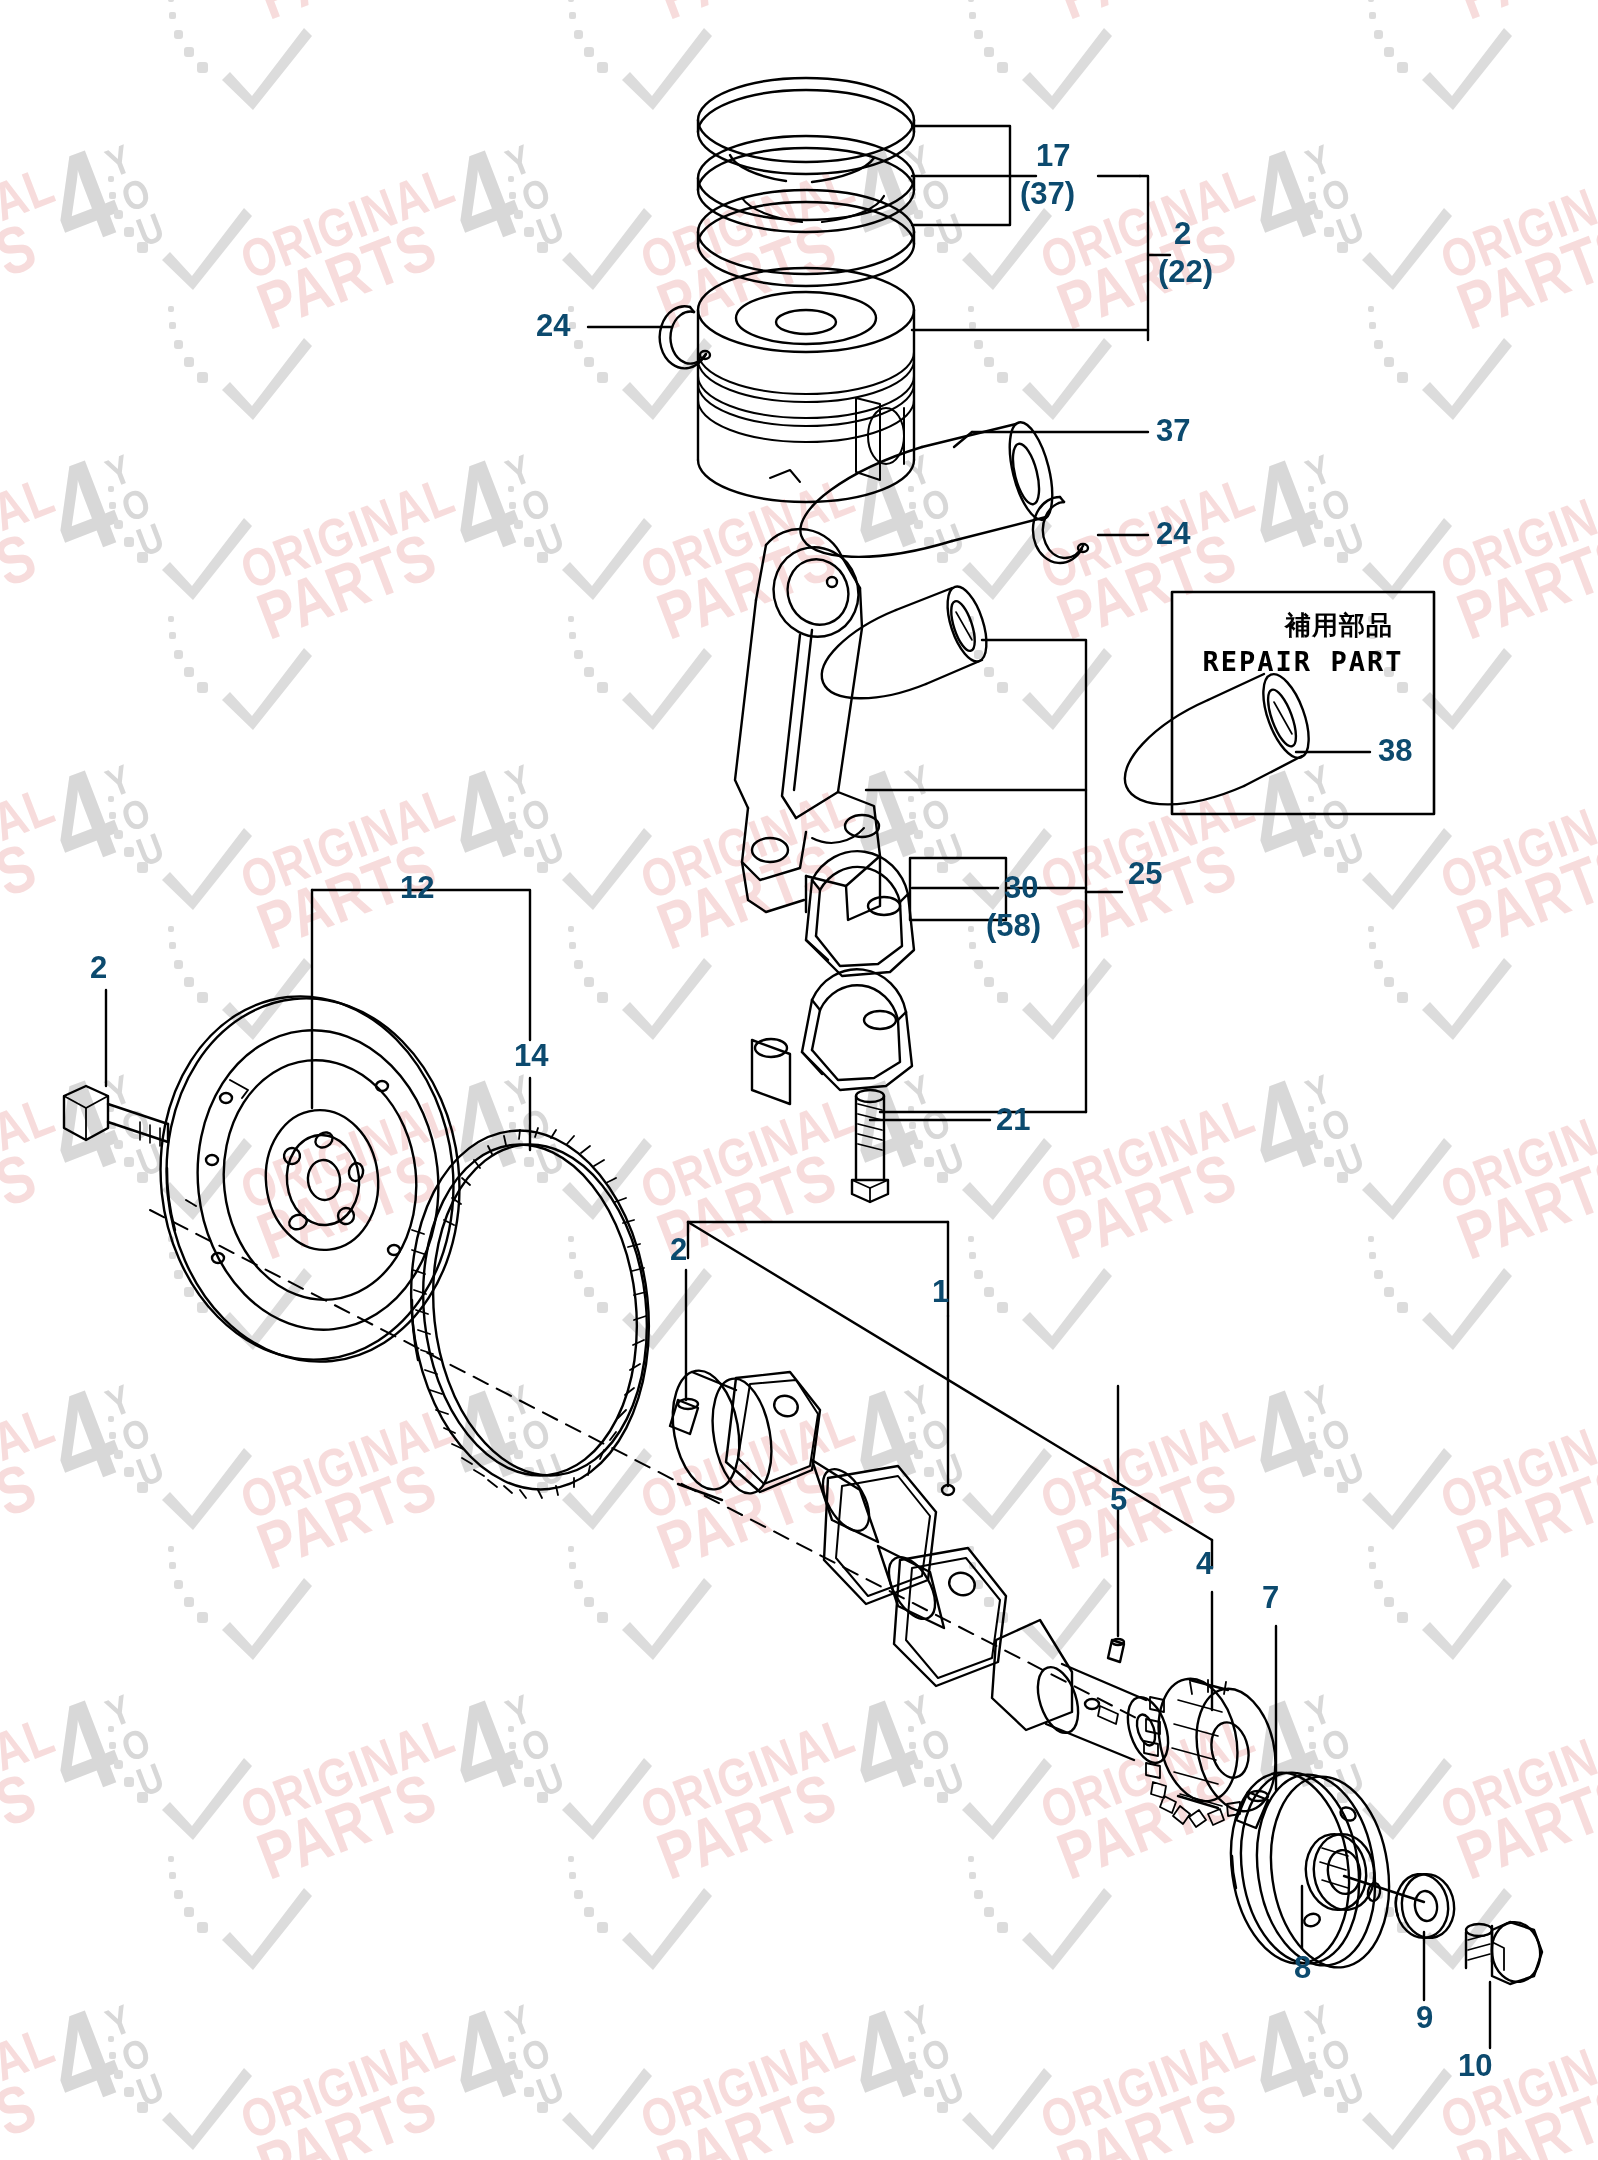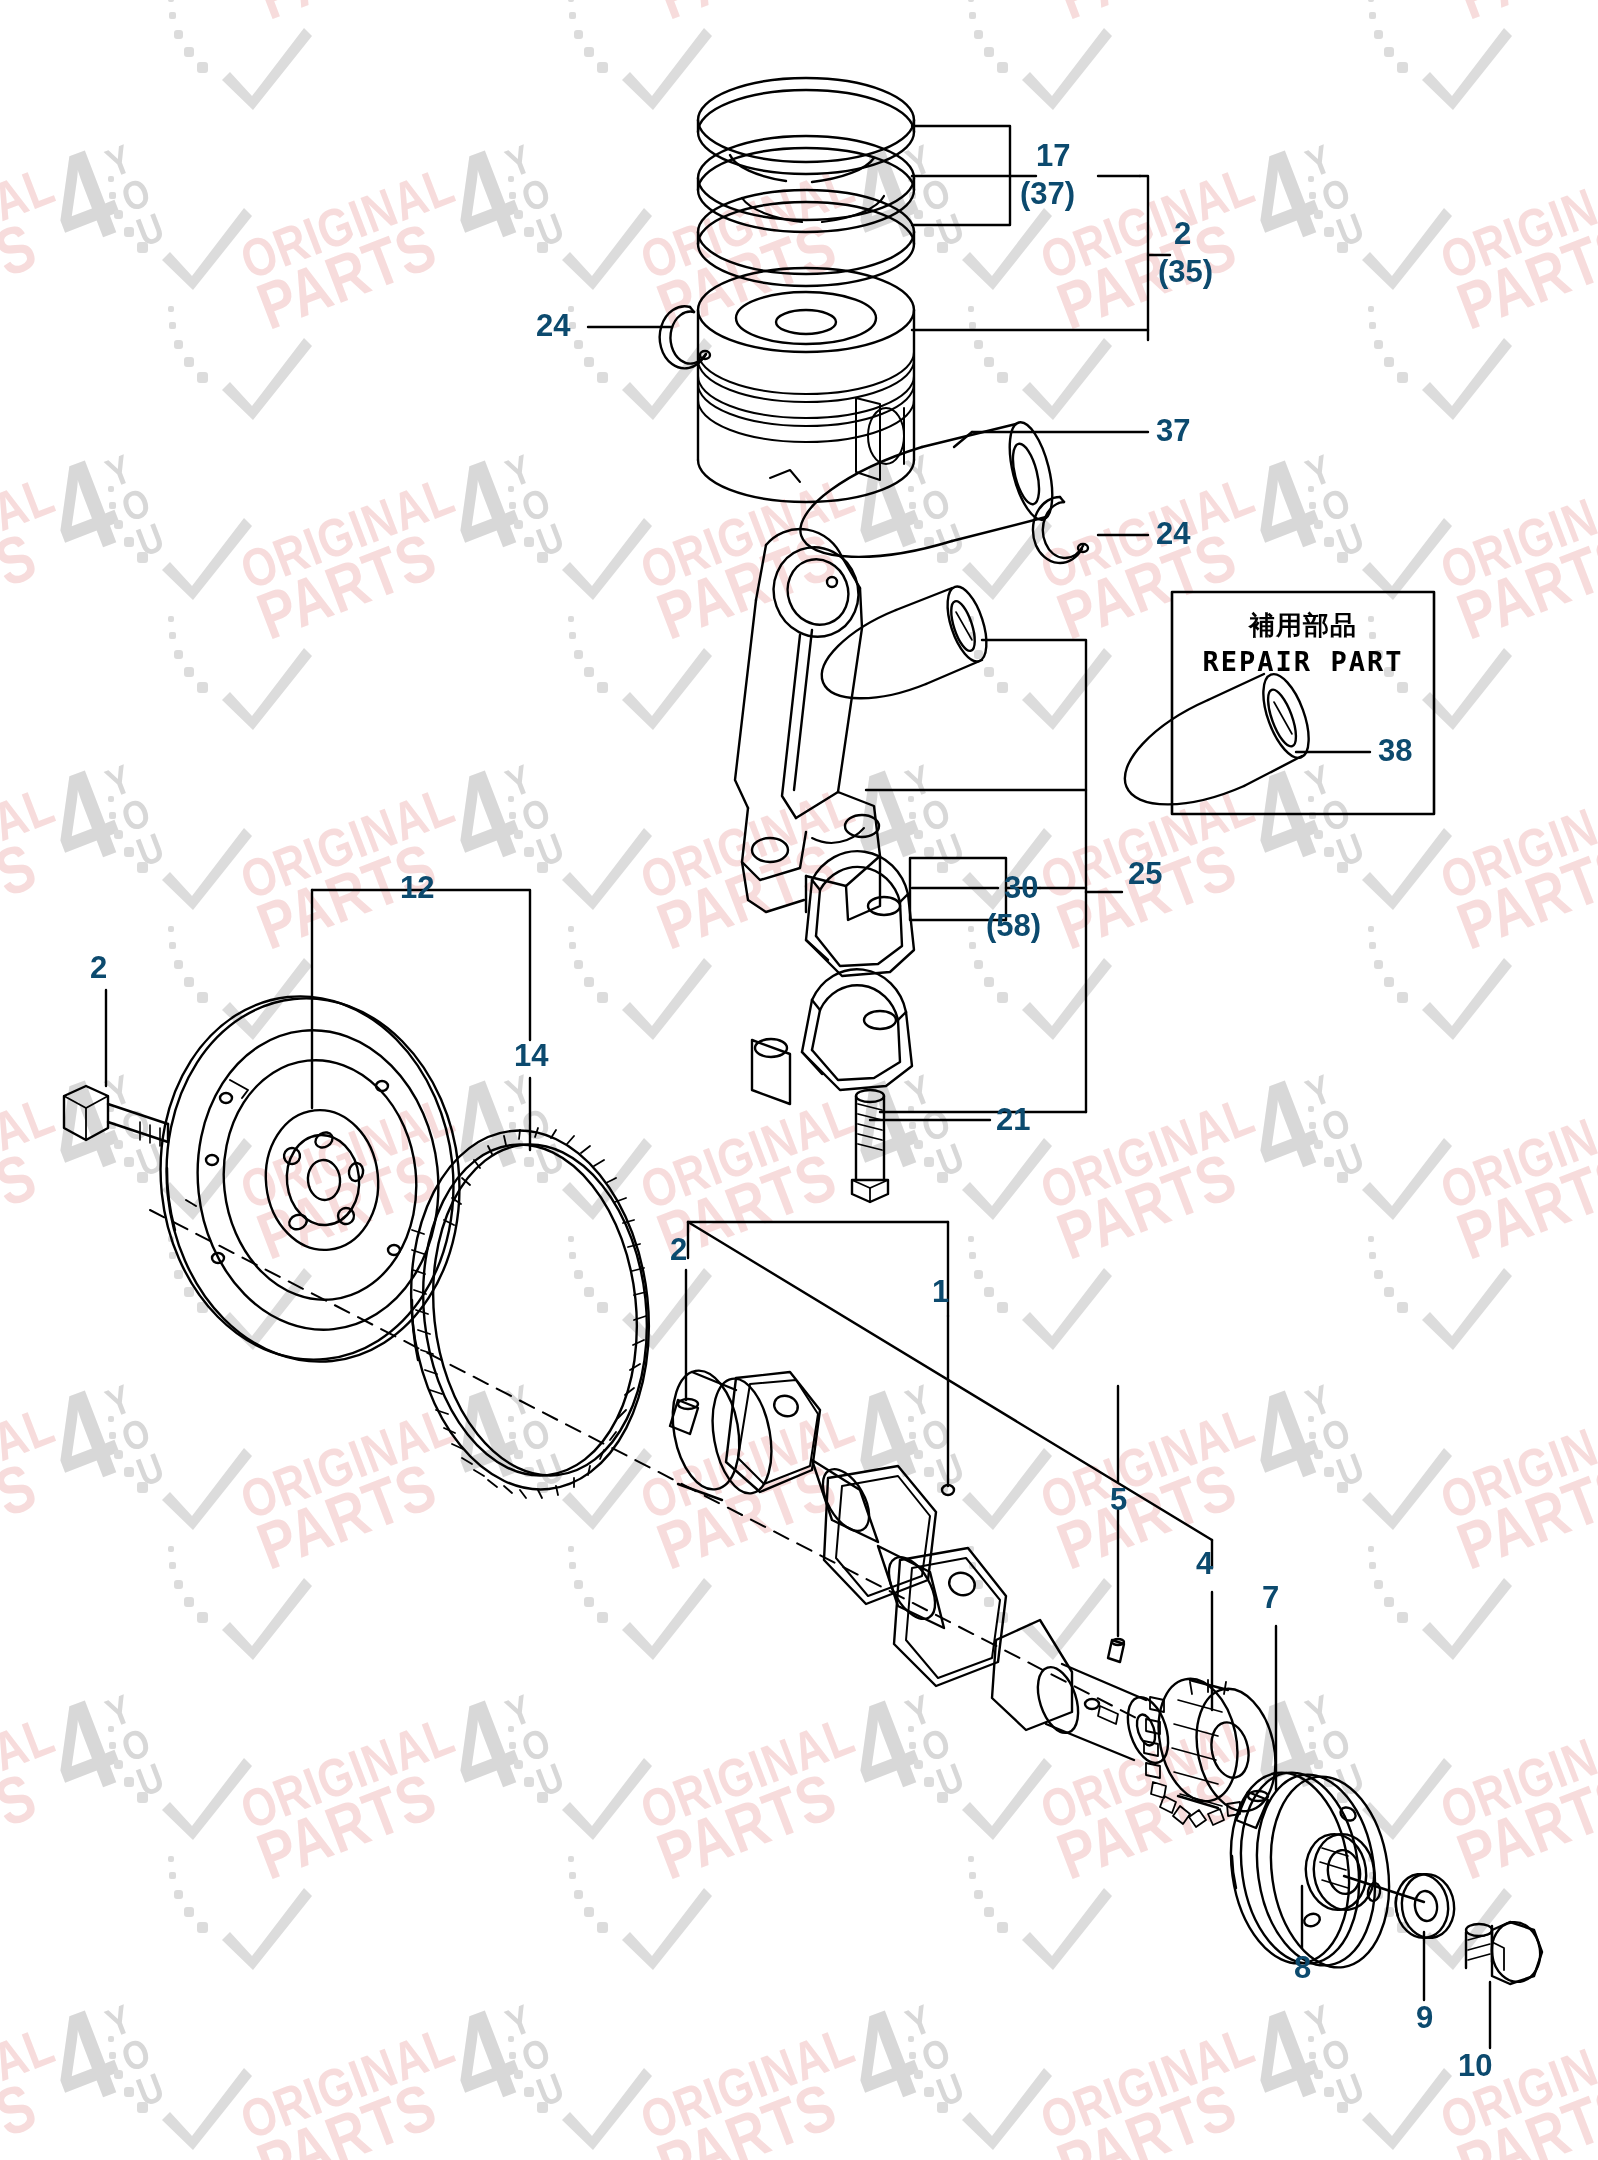--- a/index.html
+++ b/index.html
@@ -4,21 +4,21 @@
 <style>
   html,body{margin:0;padding:0;background:#ffffff;}
   body{width:1598px;height:2160px;overflow:hidden;font-family:"Liberation Sans",sans-serif;}
   #sheet{position:relative;width:1598px;height:2160px;background:#fff;overflow:hidden;}
   #wm{position:absolute;inset:0;pointer-events:none;z-index:5;}
   #art{position:absolute;inset:0;z-index:10;}
   .lbl{position:absolute;z-index:20;font-family:"Liberation Sans",sans-serif;font-weight:bold;
        color:#0c4a6e;letter-spacing:0px;white-space:nowrap;}
   .n{font-size:31px;line-height:31px;}
   .boxtitle{position:absolute;z-index:20;text-align:center;white-space:nowrap;color:#000;}
-  .jp{font-family:"DejaVu Sans",sans-serif;font-size:26px;font-weight:600;letter-spacing:1px;}
+  .jp{font-family:"DejaVu Sans",sans-serif;font-size:26px;font-weight:600;letter-spacing:1px;padding-left:36px;}
   .en{font-family:"DejaVu Sans Mono","Liberation Mono",monospace;font-size:27px;font-weight:700;letter-spacing:2px;}
 </style>
 </head>
 <body>
 
 <div id="sheet">
 
   <svg id="wm" viewBox="0 0 1598 2160">
     <defs>
       <g id="wmUnit">
@@ -487,21 +487,21 @@
         <path d="M1424 1932 L1424 2000"></path>
 
         <path d="M1490 1982 L1490 2048"></path>
       </g>
     </g>
   </svg>
 
   <div class="lbl n" style="left:1036px;top:140px">17</div>
   <div class="lbl n" style="left:1020px;top:178px">(37)</div>
   <div class="lbl n" style="left:1174px;top:218px">2</div>
-  <div class="lbl n" style="left:1158px;top:256px">(35)</div>
+  <div class="lbl n" style="left:1158px;top:256px">(22)</div>
   <div class="lbl n" style="left:536px;top:310px">24</div>
   <div class="lbl n" style="left:1156px;top:415px">37</div>
   <div class="lbl n" style="left:1156px;top:518px">24</div>
   <div class="lbl n" style="left:1378px;top:735px">38</div>
   <div class="lbl n" style="left:400px;top:872px">12</div>
   <div class="lbl n" style="left:90px;top:952px">2</div>
   <div class="lbl n" style="left:1004px;top:872px">30</div>
   <div class="lbl n" style="left:986px;top:910px">(58)</div>
   <div class="lbl n" style="left:1128px;top:858px">25</div>
   <div class="lbl n" style="left:514px;top:1040px">14</div>

